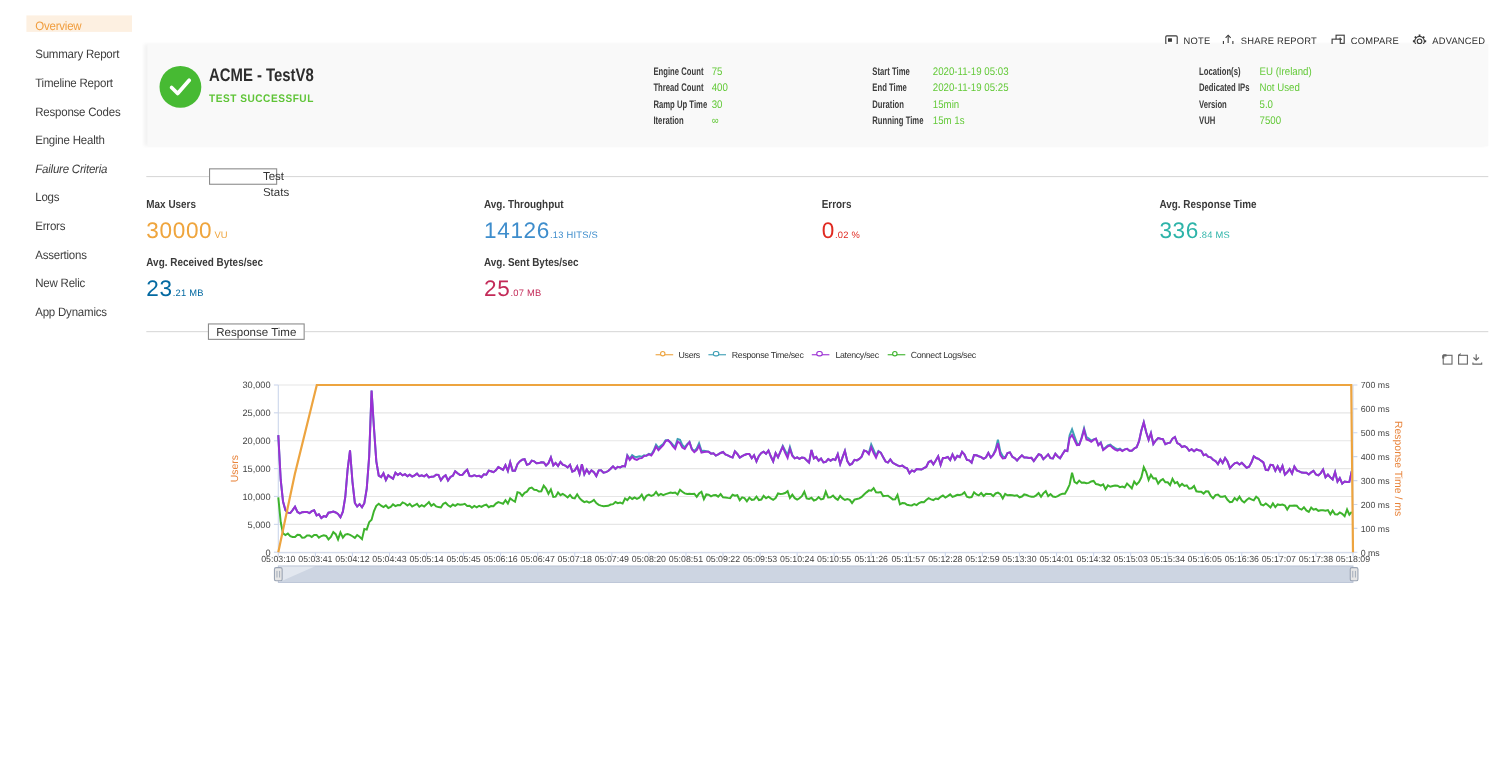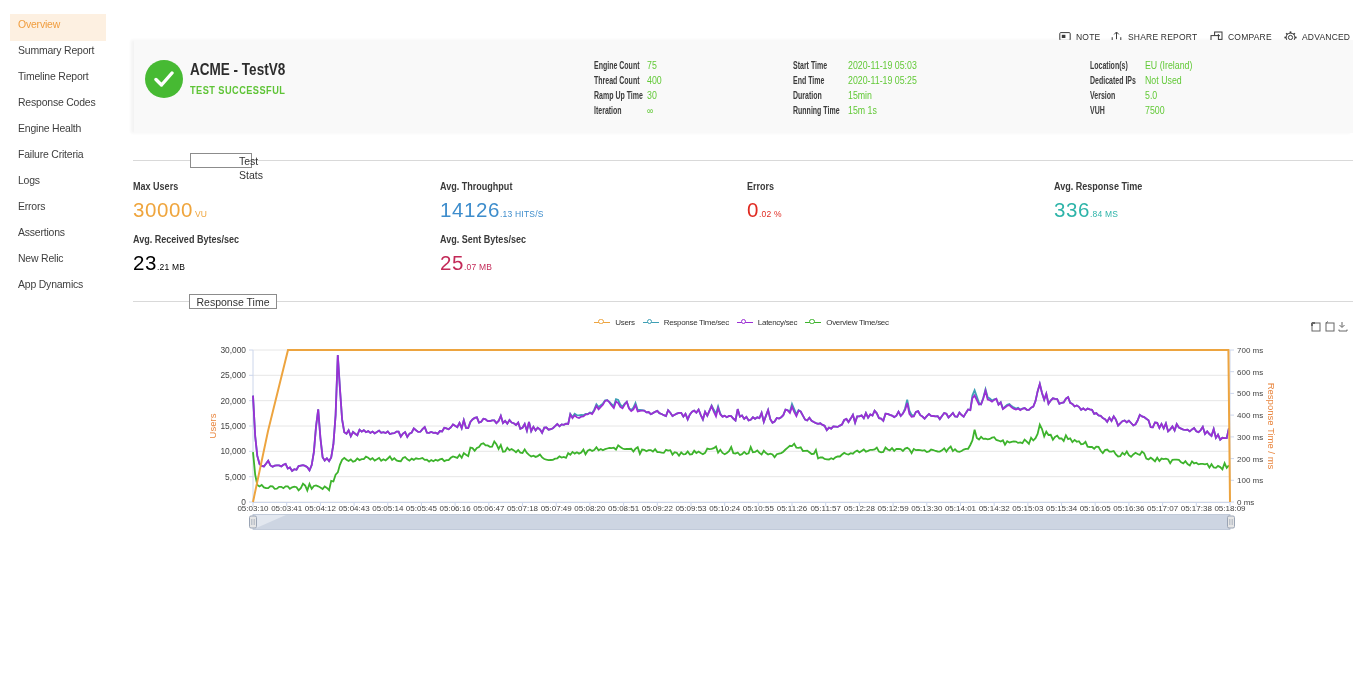--- a/index.html
+++ b/index.html
@@ -1,19 +1,19 @@
 <!DOCTYPE html>
 <html><head>
 <meta charset="utf-8">
 <style>
 * { margin:0; padding:0; box-sizing:border-box; }
 html,body { width:1368px; height:689px; background:#fff; font-family:"Liberation Sans", sans-serif; position:relative; overflow:hidden; }
 .abs { position:absolute; }
 
-.menu-item { position:absolute; left:10px; width:96px; height:27px; line-height:21px; font-size:11px; color:#3e3e3e; padding-left:8px; letter-spacing:-0.2px; }
+.menu-item { position:absolute; left:24px; width:96px; height:15px; line-height:21px; font-size:11px; color:#3e3e3e; padding-left:8px; letter-spacing:-0.2px; }
 .menu-item span { display:inline-block; transform:scaleX(0.95); transform-origin:0 50%; white-space:nowrap; }
 .menu-item.active { background:#fdf0e1; color:#f09d3e; }
 
 .topbtn { position:absolute; top:12px; height:16px; display:flex; align-items:center; font-size:8.5px; color:#2e2e2e; letter-spacing:0.2px;margin-top:17px; }
 .topbtn svg { margin-right:5px; }
 
 .card { position:absolute; left:134px; top:40px; width:1219px; height:93px; background:#f9f9f9; box-shadow:-3px 0 3px rgba(0,0,0,0.05); }
 .okcirc { position:absolute; left:145px; top:60px; width:38px; height:38px; border-radius:50%; background:#47ba33; }
 .title { position:absolute; left:190px; top:60px; font-size:16.5px; font-weight:bold; color:#2d2d2d; transform:scaleX(0.82); transform-origin:0 50%; white-space:nowrap; }
 .subtitle { position:absolute; left:190px; top:85px; font-size:10px; color:#5fc437; letter-spacing:0.5px; font-weight:bold; transform:scaleX(0.92); transform-origin:0 50%; }
@@ -37,21 +37,21 @@
 .lmark .ci { position:absolute; left:4px; top:0.8px; width:5.5px; height:5.5px; border-radius:50%; background:#fff; border-width:1.2px; border-style:solid; }
 </style>
 </head>
 <body>
 
 <div class="menu-item active" style="top:14px;"><span>Overview</span></div>
 <div class="menu-item" style="top:40px;"><span>Summary Report</span></div>
 <div class="menu-item" style="top:66px;"><span>Timeline Report</span></div>
 <div class="menu-item" style="top:92px;"><span>Response Codes</span></div>
 <div class="menu-item" style="top:118px;"><span>Engine Health</span></div>
-<div class="menu-item" style="top:144px;"><span>Failure Criteria</span></div>
+<div class="menu-item" style="top:144px;font-style:italic;"><span>Failure Criteria</span></div>
 <div class="menu-item" style="top:170px;"><span>Logs</span></div>
 <div class="menu-item" style="top:196px;"><span>Errors</span></div>
 <div class="menu-item" style="top:222px;"><span>Assertions</span></div>
 <div class="menu-item" style="top:248px;"><span>New Relic</span></div>
 <div class="menu-item" style="top:274px;"><span>App Dynamics</span></div>
 
 <div class="topbtn" style="left:1059px;">
 <svg width="12" height="13" viewBox="0 0 12 13" fill="none" stroke="#3a3a3a" stroke-width="1">
       <rect x="0.8" y="1.6" width="10.4" height="7.8" rx="1"></rect>
       <rect x="2.8" y="3.8" width="3.6" height="3.2" fill="#3a3a3a" stroke="none"></rect>
@@ -155,21 +155,21 @@
 <div class="stat-label" style="left:133px; top:180px;">Max Users</div>
 <div class="bignum" style="left:133px; top:198px; color:#efa53d;">30000<span class="suf"> VU</span></div>
 <div class="stat-label" style="left:440px; top:180px;">Avg. Throughput</div>
 <div class="bignum" style="left:440px; top:198px; color:#3e8dcc;">14126<span class="suf">.13 HITS/S</span></div>
 <div class="stat-label" style="left:747px; top:180px;">Errors</div>
 <div class="bignum" style="left:747px; top:198px; color:#e02a21;">0<span class="suf">.02 %</span></div>
 <div class="stat-label" style="left:1054px; top:180px;">Avg. Response Time</div>
 <div class="bignum" style="left:1054px; top:198px; color:#2eb4a9;text-align:center;">336<span class="suf">.84 MS</span></div>
 
 <div class="stat-label" style="left:133px; top:233px;">Avg. Received Bytes/sec</div>
-<div class="bignum" style="left:133px; top:251px; color:#000000;">23<span class="suf">.21 MB</span></div>
+<div class="bignum" style="left:133px; top:251px; color:#0369a1;">23<span class="suf">.21 MB</span></div>
 <div class="stat-label" style="left:440px; top:233px;">Avg. Sent Bytes/sec</div>
 <div class="bignum" style="left:440px; top:251px; color:#c32a58;">25<span class="suf">.07 MB</span></div>
 
 <div class="divline" style="top:301px;"></div>
 <div class="divbox" style="left:189px; top:294px; width:88px; height:15px;">Response Time</div>
 
 <div class="legend">
 <div class="li">
       <span class="lmark">
         <span class="ln" style="background:#eda43f;"></span>
@@ -189,21 +189,21 @@
         <span class="ln" style="background:#9b2fd4;"></span>
         <span class="ci" style="border-color:#9b2fd4;"></span>
       </span>
       <span class="lt">Latency/sec</span>
     </div>
 <div class="li">
       <span class="lmark">
         <span class="ln" style="background:#3db32c;"></span>
         <span class="ci" style="border-color:#3db32c;"></span>
       </span>
-      <span class="lt">Overview Time/sec</span>
+      <span class="lt">Connect Logs/sec</span>
     </div>
 </div>
 
 <svg class="abs" style="left:1311px; top:321px;" width="42" height="11" viewBox="0 0 42 11" fill="none" stroke="#666" stroke-width="1">
 <rect x="1" y="2" width="8" height="8"></rect>
     <path d="M1 2 L4 2 M1 2 L1 5" stroke-width="2"></path>
 <rect x="15" y="2" width="8" height="8"></rect>
     <path d="M15 2 L17 0.5"></path>
 <path d="M31 1 L31 6 M28.5 4 L31 6.5 L33.5 4 M28 8.5 L28 10 L36 10 L36 8.5"></path>
 </svg>

